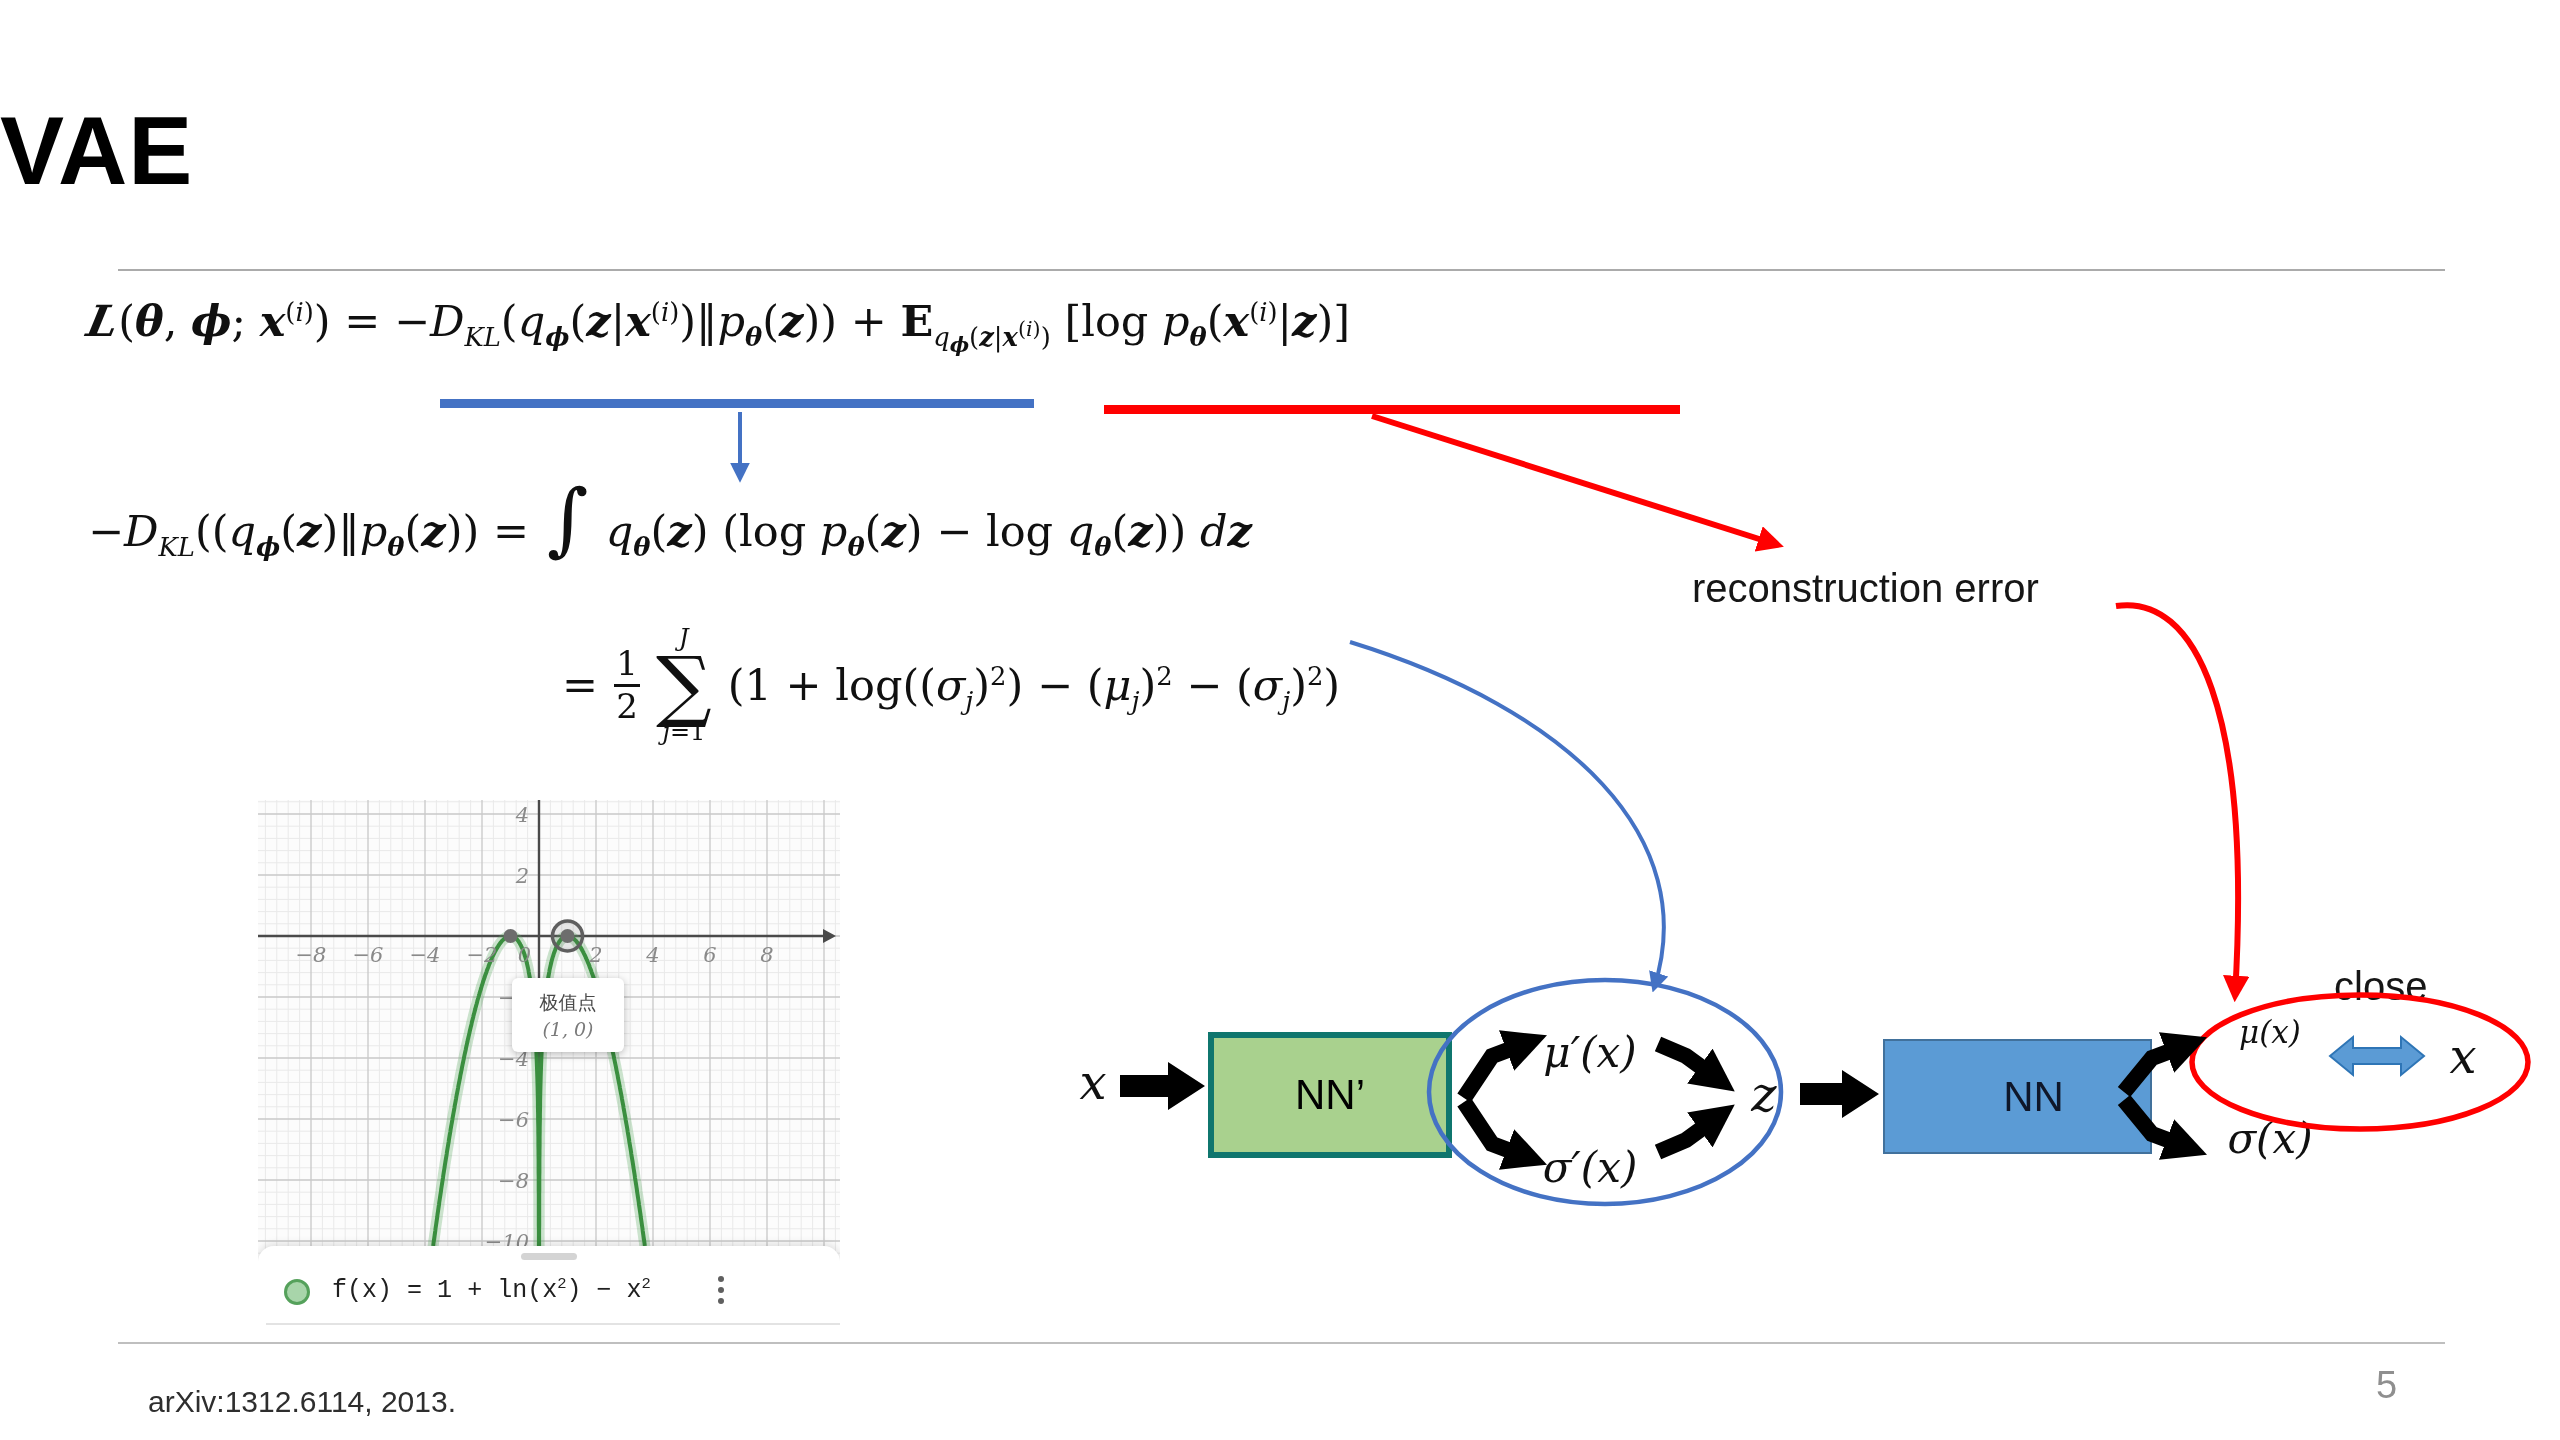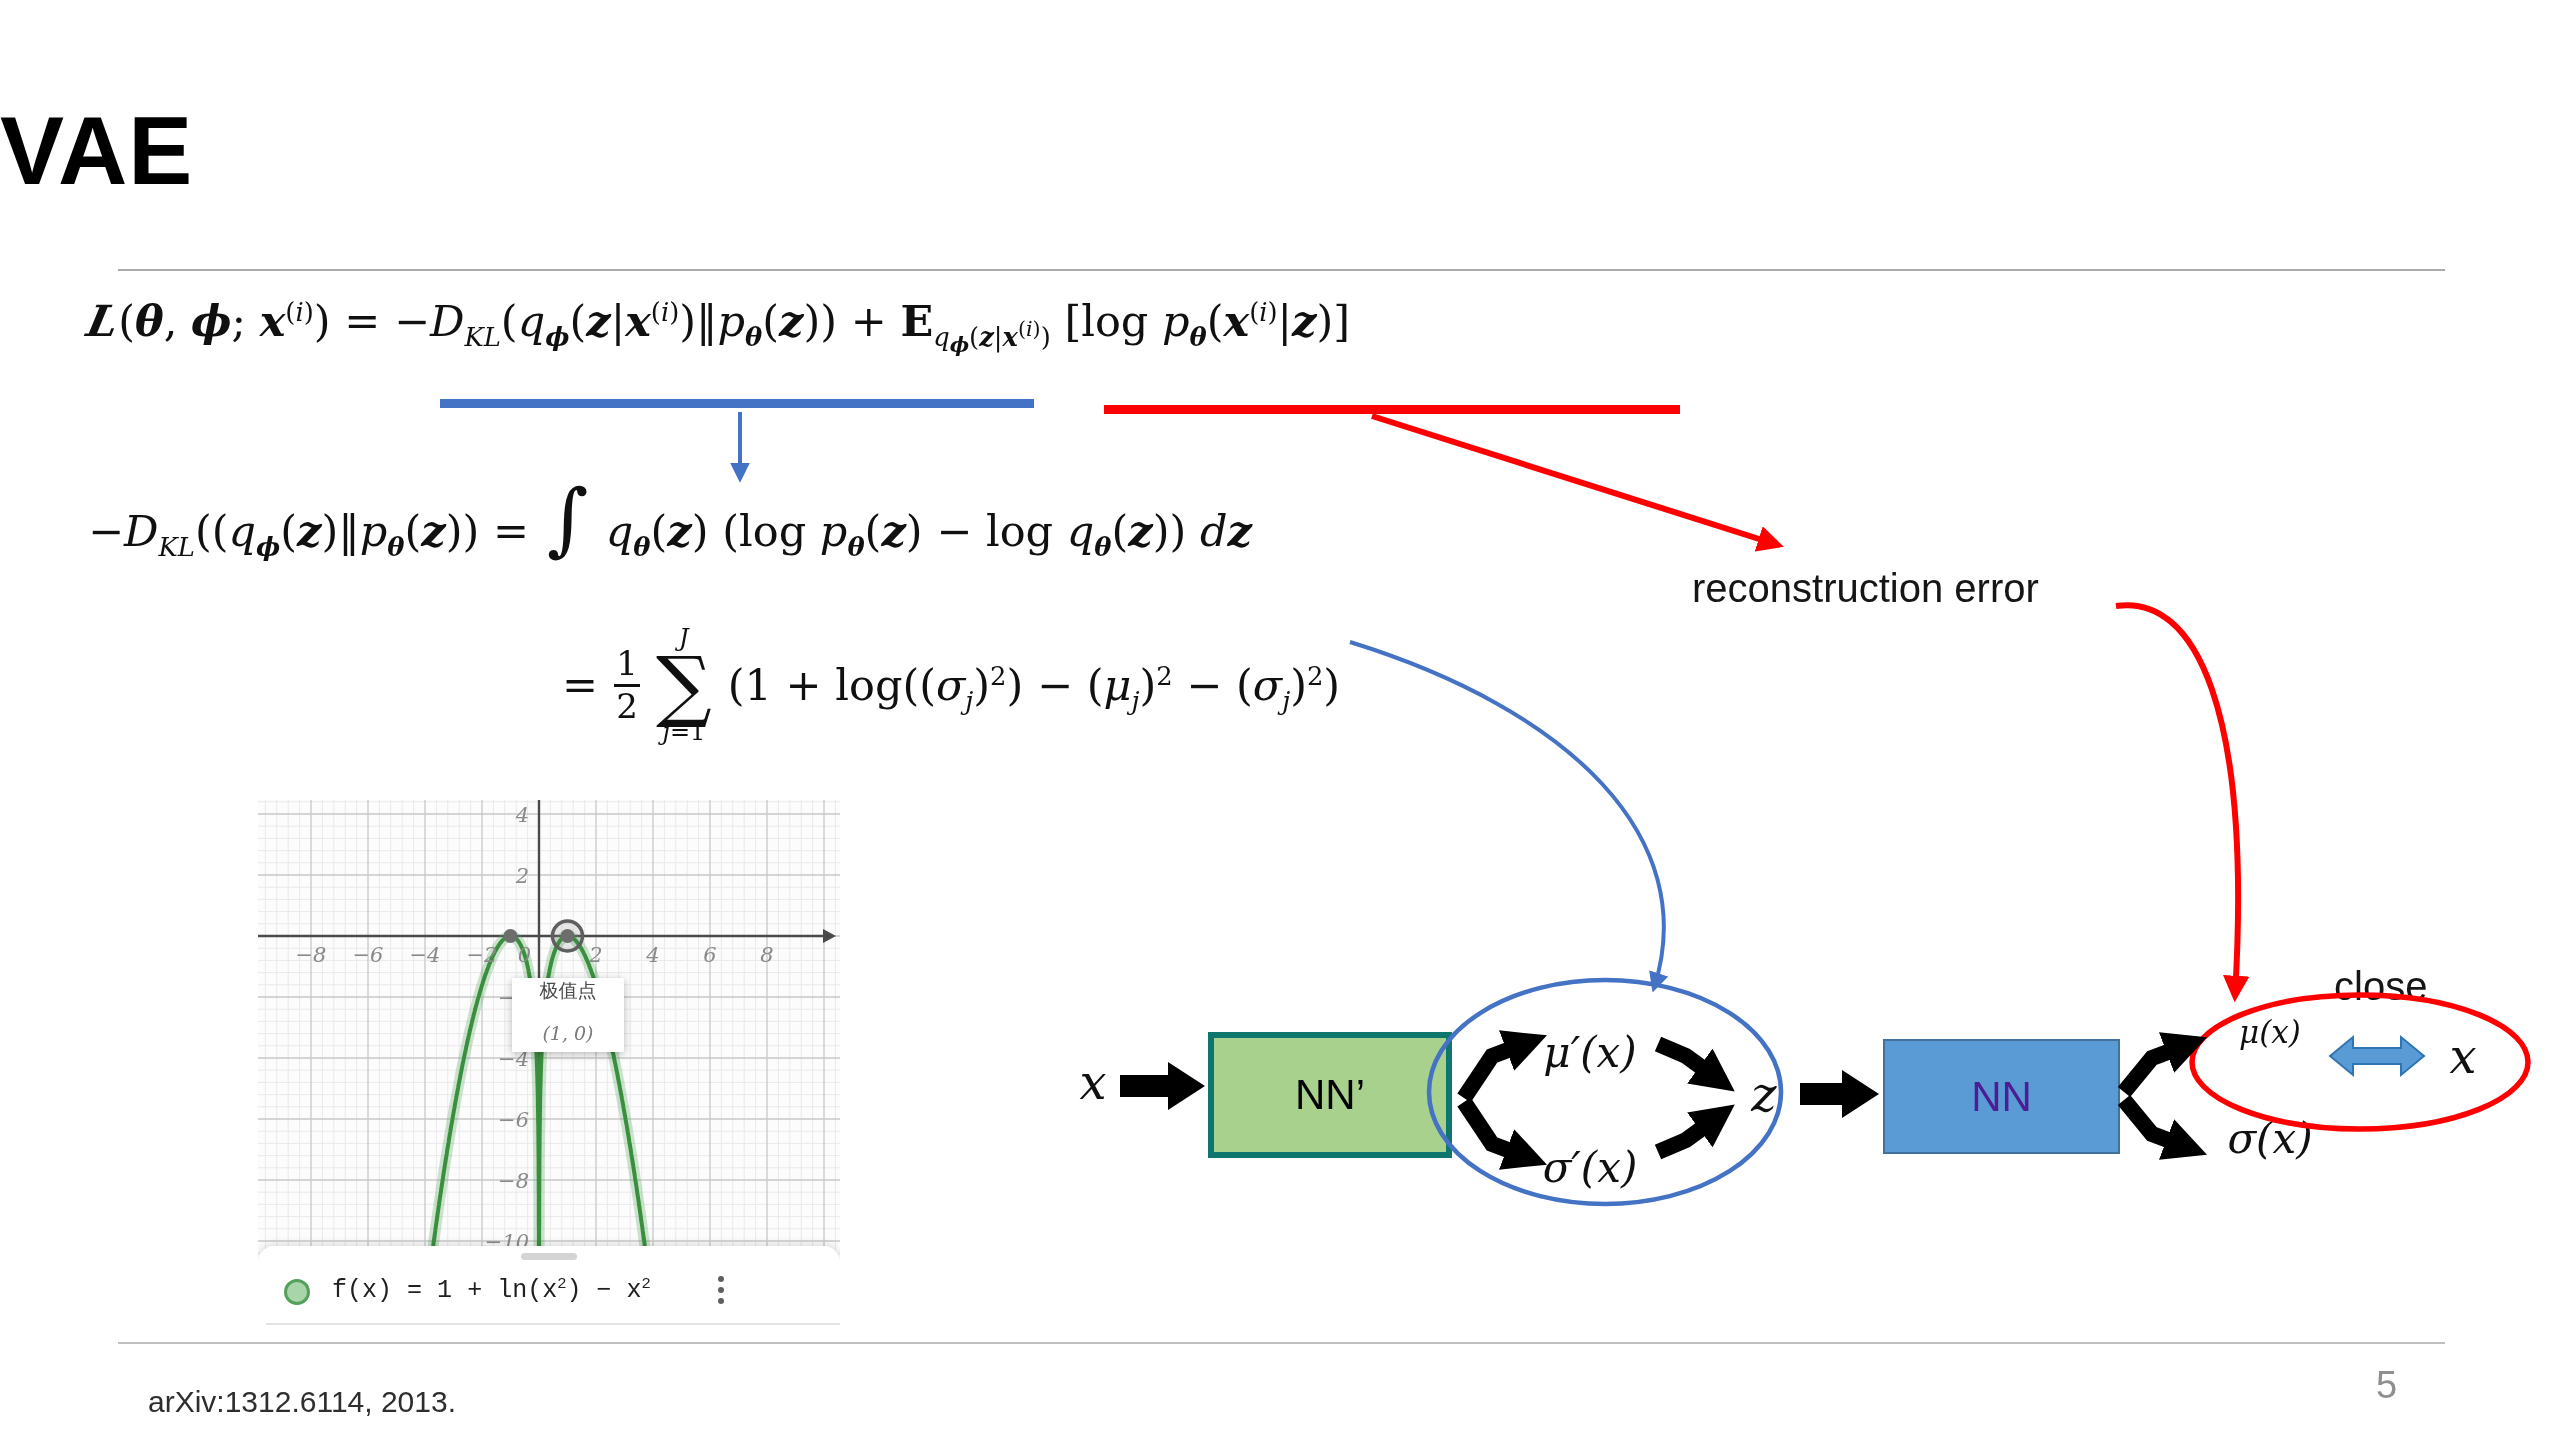--- a/index.html
+++ b/index.html
@@ -39,23 +39,23 @@
   .plainlabel{color:#161616;font-size:40px;font-weight:400;white-space:nowrap;}
   
   .dbox{display:flex;align-items:center;justify-content:center;font-size:42px;}
   .mvar{font-family:"DejaVu Serif",serif;font-style:italic;color:#101010;white-space:nowrap;
         transform:translate(-50%,-50%);}
   
   #graph{left:258px;top:800px;width:582px;height:540px;background:#fcfcfc;overflow:hidden;}
   #graph svg{position:absolute;left:0;top:0;}
   .axlbl{font-family:"DejaVu Serif",serif;font-style:italic;font-size:21px;fill:#8a8a8a;}
   .tooltip{
-    left:254px;top:178px;width:112px;height:74px;background:#fff;border-radius:1px;
+    left:254px;top:178px;width:112px;height:74px;background:#fff;border-radius:6px;
     box-shadow:0 2px 8px rgba(0,0,0,.28);display:flex;flex-direction:column;
-    align-items:center;justify-content:flex-start;gap:18px;
+    align-items:center;justify-content:center;gap:2px;
   }
   .tooltip .t1{font-size:19px;color:#4a4a4a;}
   .tooltip .t2{font-family:"DejaVu Serif",serif;font-style:italic;font-size:19px;color:#7a7a7a;}
   .gpanel{
     left:0;top:446px;width:582px;height:94px;background:#ffffff;
     border-radius:16px 16px 0 0;box-shadow:0 -2px 9px rgba(0,0,0,.13);
   }
   .ghandle{left:263px;top:7px;width:56px;height:7px;border-radius:4px;background:#d4d4d4;}
   .glegend-circle{left:26px;top:33px;width:26px;height:26px;border-radius:50%;
     background:#a8d5aa;border:3px solid #55a15b;box-sizing:border-box;}
@@ -96,21 +96,21 @@
   </span>
   <span><span class="rm">(</span><span class="rm">1</span> <span class="rm">+</span> <span class="rm">log</span><span class="rm">(</span><span class="rm">(</span>σ<sub>j</sub><span class="rm">)</span><sup><span class="rm">2</span></sup><span class="rm">)</span> <span class="rm">−</span> <span class="rm">(</span>μ<sub>j</sub><span class="rm">)</span><sup><span class="rm">2</span></sup> <span class="rm">−</span> <span class="rm">(</span>σ<sub>j</sub><span class="rm">)</span><sup><span class="rm">2</span></sup><span class="rm">)</span></span>
 </div>
 
 <div class="abs plainlabel" style="left:1692px;top:566px;">reconstruction error</div>
 <div class="abs plainlabel" style="left:2334px;top:964px;">close</div>
 
 <div class="abs dbox" style="left:1208px;top:1032px;width:232px;height:114px;background:#A9D18E;border:6px solid #0f766e;color:#000;">
   <span>NN’</span>
 </div>
-<div class="abs dbox" style="left:1883px;top:1039px;width:233px;height:111px;background:#5B9BD5;border:2px solid #41719C;color:#4c1d95;">
+<div class="abs dbox" style="left:1883px;top:1039px;width:233px;height:111px;background:#5B9BD5;border:2px solid #41719C;color:#0f172a;padding-left:32px;">
   <span>NN</span>
 </div>
 
 <div class="abs mvar" style="left:1093px;top:1082px;font-size:48px;">x</div>
 <div class="abs mvar" style="left:1590px;top:1052px;font-size:42px;">μ′(x)</div>
 <div class="abs mvar" style="left:1590px;top:1138px;font-size:42px;margin-top:29px;">σ′(x)</div>
 <div class="abs mvar" style="left:1764px;top:1094px;font-size:48px;">z</div>
 <div class="abs mvar" style="left:2270px;top:1032px;font-size:31px;">μ(x)</div>
 <div class="abs mvar" style="left:2270px;top:1138px;font-size:42px;">σ(x)</div>
 <div class="abs mvar" style="left:2463px;top:1056px;font-size:48px;">x</div>

